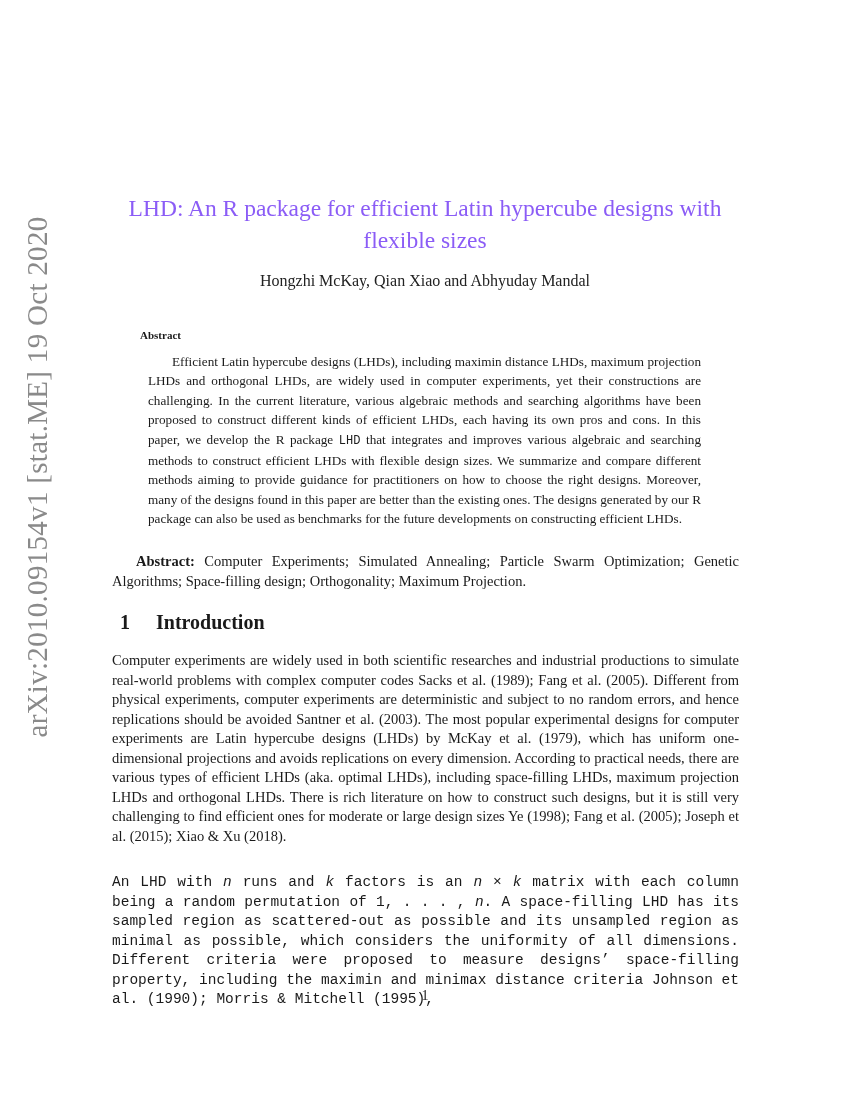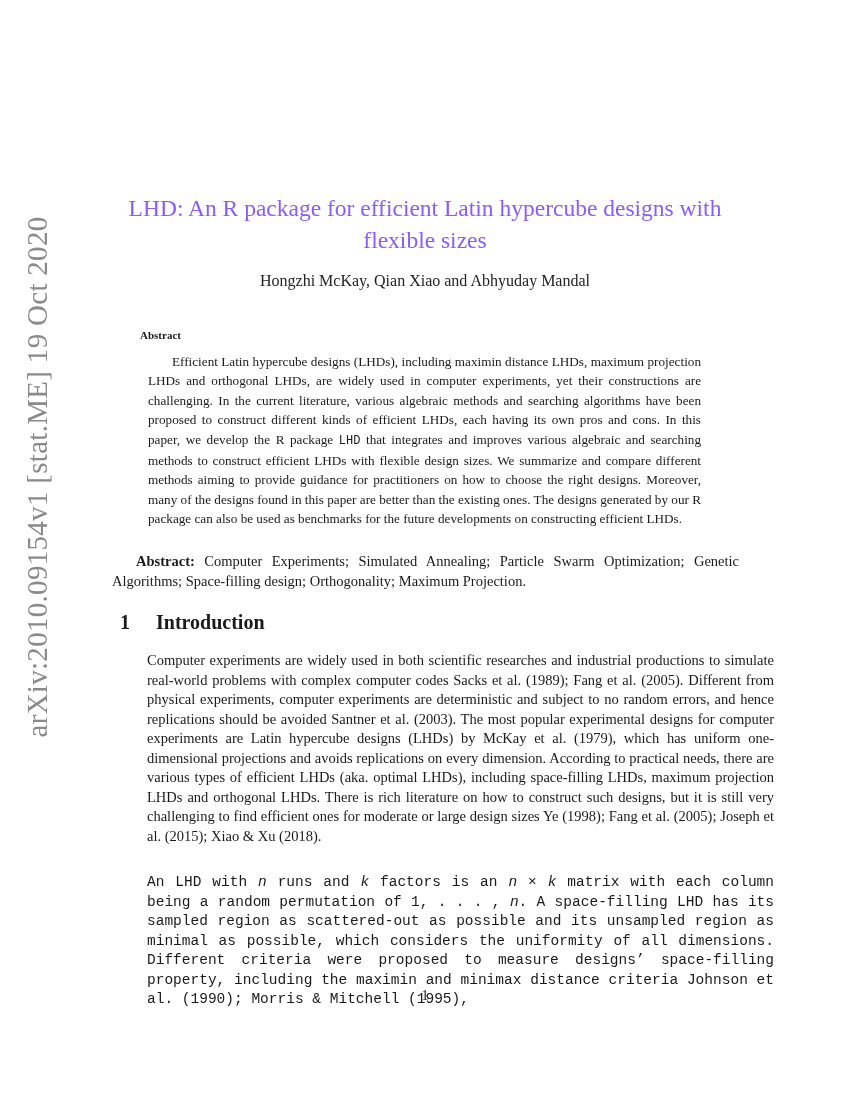--- a/index.html
+++ b/index.html
@@ -17,21 +17,21 @@
                    font-weight: bold; font-size: 11px; }
   .abstract-body { position: absolute; left: 148px; width: 553px; top: 352px;
                    font-size: 13.2px; line-height: 19.4px; text-align: justify; text-indent: 24px; }
   .mono { font-family: "Liberation Mono", "DejaVu Sans Mono", monospace; font-size: 12px; }
   .keywords { position: absolute; left: 112px; width: 627px; top: 552px;
               font-size: 14.5px; line-height: 19.5px; text-align: justify; text-indent: 24px; }
   .kw-label { font-weight: bold; }
   .section-head { position: absolute; left: 112px; top: 611px; font-size: 20px; font-weight: bold; margin-left: 8px; }
   .section-num { display: inline-block; width: 36px; }
   .para { position: absolute; left: 112px; width: 627px; font-size: 14.5px; line-height: 19.5px;
-          text-align: justify; margin-left: 35px; }
+          text-align: justify; }
   .p1 { top: 651px; }
   .p2 { top: 873px; font-family: Liberation Mono, monospace; }
   .pagenum { position: absolute; left: 0; width: 850px; top: 988px; text-align: center; font-size: 14px; }
   i { font-style: italic; }
 </style>
 </head>
 <body>
 
 <div class="sidebar">
   <div class="sidebar-text">arXiv:2010.09154v1  [stat.ME]  19 Oct 2020</div>

